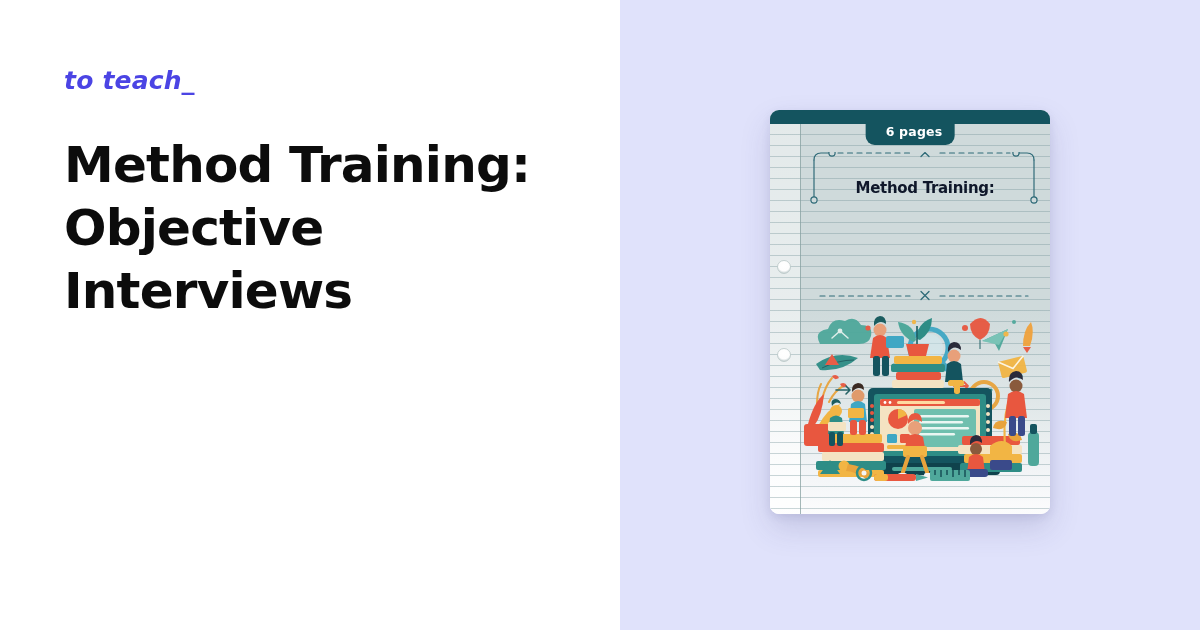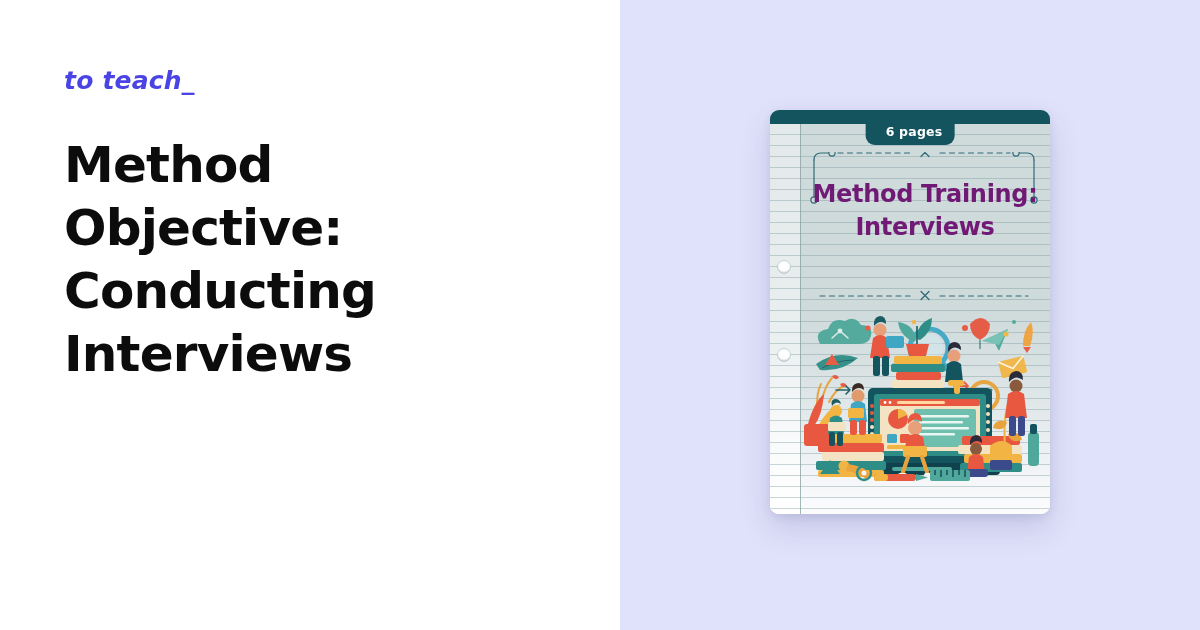--- a/index.html
+++ b/index.html
@@ -178,25 +178,25 @@
   }
 
   
   .ws-title {
     position: absolute;
     left: 40px;
     width: 230px;
     top: 68px;
     text-align: center;
     font-family: "DejaVu Sans", sans-serif;
-    font-size: 24px;
+    font-size: 15px;
     font-weight: 700;
     line-height: 1.38;
     letter-spacing: -0.3px;
-    color: #701a75;
+    color: #0f172a;
   }
 
   
   .illustration {
     position: absolute;
     left: 32px;
     top: 196px;
     width: 246px;
     height: 178px;
   }
@@ -205,21 +205,21 @@
 </style>
 </head>
 <body>
 
 <div class="og-card">
 
   <div class="left-pane">
 
     <div class="brand-logo">to teach_</div>
 
-    <h1 class="headline">Method Objective: Conducting Interviews</h1>
+    <h1 class="headline">Method Training: Objective Interviews</h1>
 
   </div>
 
   <div class="right-pane">
 
     <div class="worksheet-card">
 
       <div class="paper"></div>
       <div class="paper-margin-strip"></div>
       <div class="paper-rules"></div>
@@ -264,21 +264,20 @@
         <g fill="#cfdadb" stroke="#2f6b78" stroke-width="1.2">
           <circle cx="34" cy="1" r="3.1"></circle>
           <circle cx="218" cy="1" r="3.1"></circle>
           <circle cx="16" cy="48" r="3.1"></circle>
           <circle cx="236" cy="48" r="3.1"></circle>
         </g>
       </svg>
 
       <div class="ws-title">
         <span class="sr-line">Method Training:</span>
-        <span class="sr-line">Interviews</span>
       </div>
 
       <svg class="illustration" viewBox="0 0 246 178">
 
         <g opacity="0.95">
 
           <path d="M18 38 q-7 -13 8 -15 q4 -12 17 -8 q10 -6 16 4 q12 0 10 11 q-2 8 -12 8 l-33 0 z" fill="#4fa89b"></path>
           <path d="M30 32 l8 -7 l8 7" stroke="#dfeeea" stroke-width="1.5" fill="none" stroke-linecap="round"></path>
           <circle cx="38" cy="25" r="2.4" fill="#dfeeea"></circle>
 

